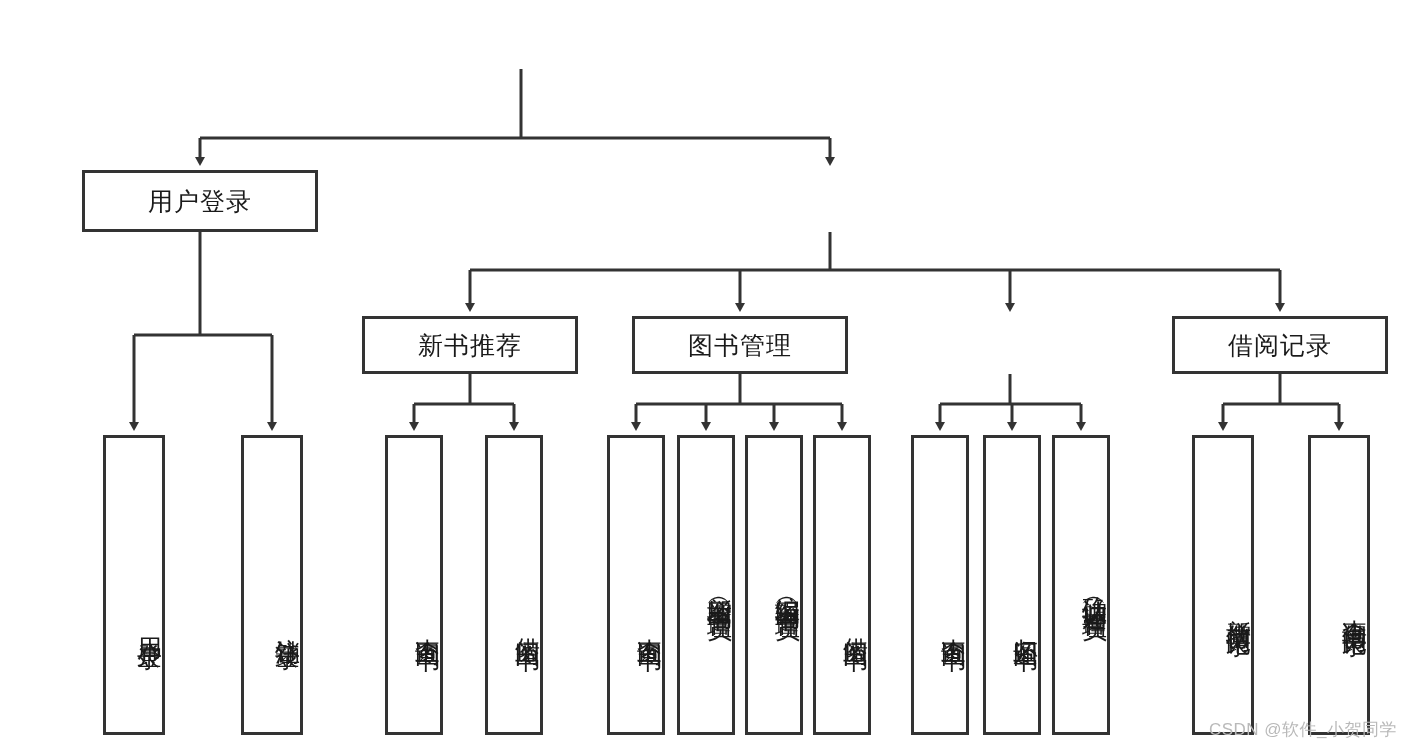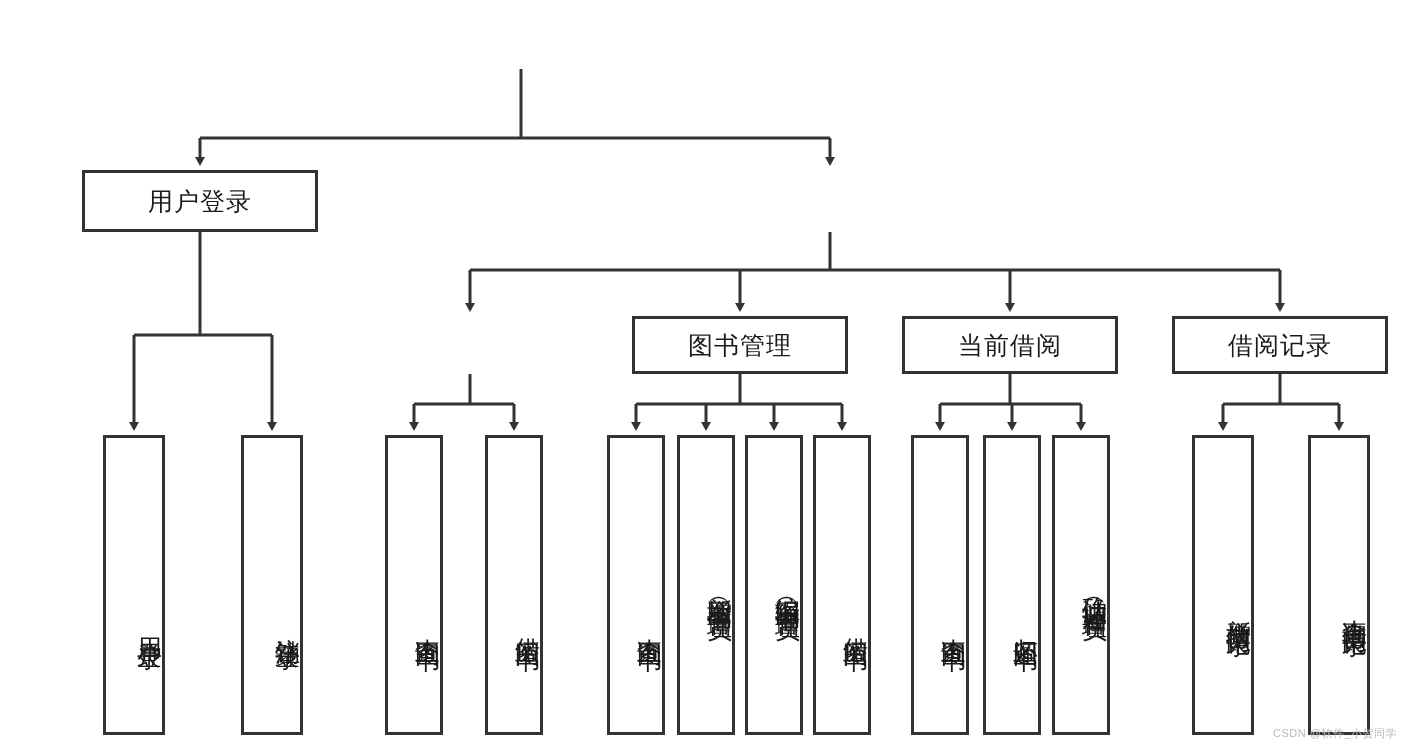--- a/index.html
+++ b/index.html
@@ -50,21 +50,21 @@
     justify-content: center;
     padding-top: 16px;
   }
   .node-v.pad-big { padding-top: 78px; }
   .node-v.pad-mid { padding-top: 46px; }
   .node-v.pad-xs  { padding-top: 10px; }
   .watermark {
     position: absolute;
     right: 8px;
     bottom: 6px;
-    font-size: 11px;
+    font-size: 17px;
     color: #b9b9b9;
     white-space: nowrap;
     letter-spacing: 0.5px;
   }
 </style>
 </head>
 <body>
 
 <div id="canvas">
 
@@ -114,22 +114,22 @@
       <path d="M1280,374 L1280,404"></path>
       <path d="M1223,404 L1339,404"></path>
       <path d="M1223,404 L1223,423" marker-end="url(#arrow)"></path>
       <path d="M1339,404 L1339,423" marker-end="url(#arrow)"></path>
     </g>
   </svg>
 
 
   <div class="node node-h" style="left: 82px; top: 170px; width: 236px; height: 62px;">用户登录</div>
 
+  <div class="node node-h" style="left: 362px; top: 316px; width: 216px; height: 58px;">新书推荐</div>
   <div class="node node-h" style="left: 632px; top: 316px; width: 216px; height: 58px;">图书管理</div>
-  <div class="node node-h" style="left: 902px; top: 316px; width: 216px; height: 58px;">当前借阅</div>
   <div class="node node-h" style="left: 1172px; top: 316px; width: 216px; height: 58px;">借阅记录</div>
 
   <div class="node node-v pad-big" style="left: 103px; top: 435px; width: 62px; height: 300px;">用户登录</div>
   <div class="node node-v pad-big" style="left: 241px; top: 435px; width: 62px; height: 300px;">注销登录</div>
   <div class="node node-v pad-big" style="left: 385px; top: 435px; width: 58px; height: 300px;">查询图书</div>
   <div class="node node-v pad-big" style="left: 485px; top: 435px; width: 58px; height: 300px;">借阅图书</div>
   <div class="node node-v pad-big" style="left: 607px; top: 435px; width: 58px; height: 300px;">查询图书</div>
   <div class="node node-v pad-xs" style="left: 677px; top: 435px; width: 58px; height: 300px;">新增图书（管理员）</div>
   <div class="node node-v pad-xs" style="left: 745px; top: 435px; width: 58px; height: 300px;">编辑图书（管理员）</div>
   <div class="node node-v pad-big" style="left: 813px; top: 435px; width: 58px; height: 300px;">借阅图书</div>

